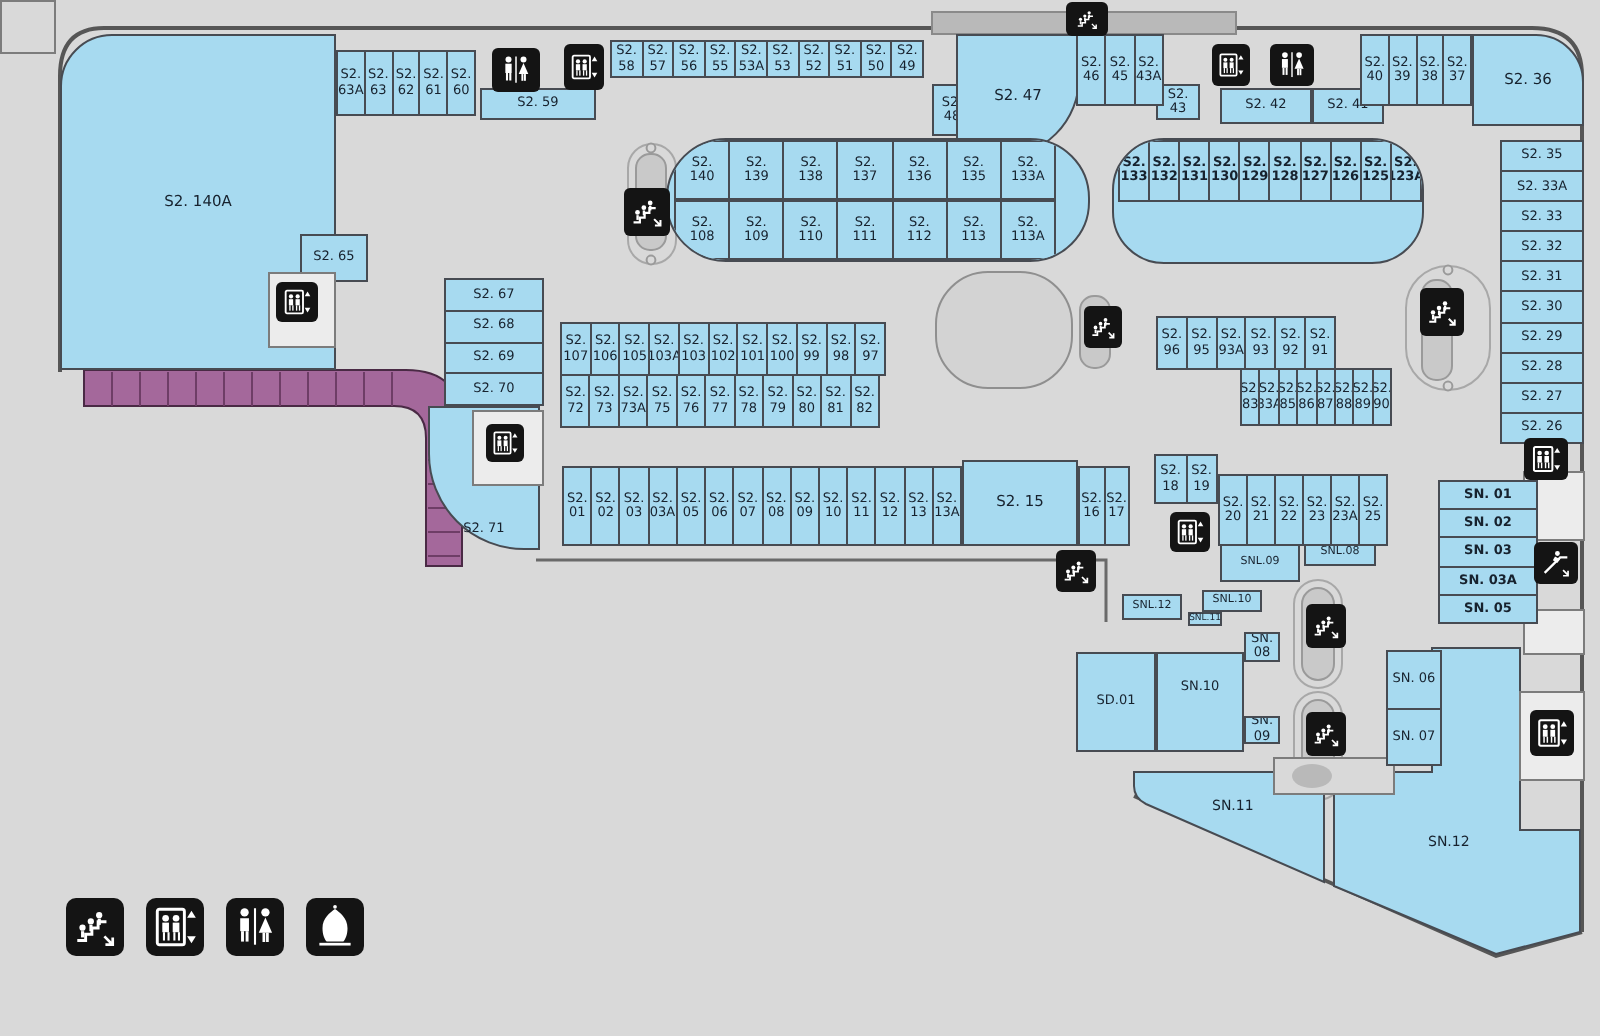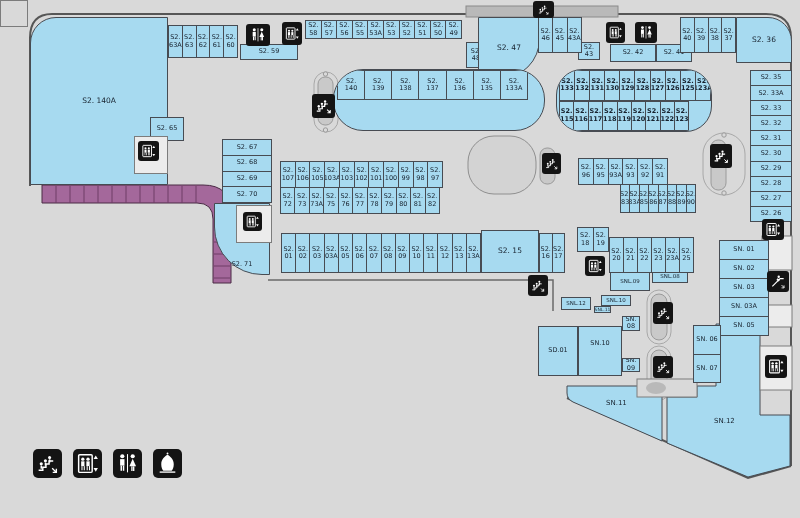--- a/index.html
+++ b/index.html
@@ -213,21 +213,21 @@
       <div class="u">S2. 19</div>
     </div>
   <div class="row" style="left:609px;top:237px;width:85px;height:36px;">
       <div class="u">S2. 20</div>
       <div class="u">S2. 21</div>
       <div class="u">S2. 22</div>
       <div class="u">S2. 23</div>
       <div class="u">S2. 23A</div>
       <div class="u">S2. 25</div>
     </div>
-  <div class="col" style="left:719px;top:240px;width:50px;height:96px;">
+  <div class="col" style="left:719px;top:240px;width:50px;height:72px;font-weight:bold;">
       <div class="u">SN. 01</div>
       <div class="u">SN. 02</div>
       <div class="u">SN. 03</div>
       <div class="u">SN. 03A</div>
       <div class="u">SN. 05</div>
     </div>
   <div class="col" style="left:693px;top:325px;width:28px;height:58px;">
       <div class="u">SN. 06</div>
       <div class="u">SN. 07</div>
     </div>
@@ -238,45 +238,43 @@
 
   <div class="island" style="left:333px;top:69px;width:212px;height:62px;">
     <div class="irow" style="padding:0 16px 0 4px;">
         <div class="u">S2. 140</div>
         <div class="u">S2. 139</div>
         <div class="u">S2. 138</div>
         <div class="u">S2. 137</div>
         <div class="u">S2. 136</div>
         <div class="u">S2. 135</div>
         <div class="u">S2. 133A</div>
+      </div>
+    <div class="irow" style="padding:0 16px 0 4px;">
+        <div class="u">S2. 108</div>
+        <div class="u">S2. 109</div>
+        <div class="u">S2. 110</div>
+        <div class="u">S2. 111</div>
+        <div class="u">S2. 112</div>
+        <div class="u">S2. 113</div>
+        <div class="u">S2. 113A</div>
       </div>
   </div>
   <div class="island" style="left:556px;top:69px;width:156px;height:63px;border-radius:26px;font-weight:bold;">
     <div class="irow" style="padding-left:3px;">
         <div class="u">S2. 133</div>
         <div class="u">S2. 132</div>
         <div class="u">S2. 131</div>
         <div class="u">S2. 130</div>
         <div class="u">S2. 129</div>
         <div class="u">S2. 128</div>
         <div class="u">S2. 127</div>
         <div class="u">S2. 126</div>
         <div class="u">S2. 125</div>
         <div class="u">S2. 123A</div>
-      </div>
-    <div class="irow" style="width:84%;padding-left:3px;">
-        <div class="u">S2. 115</div>
-        <div class="u">S2. 116</div>
-        <div class="u">S2. 117</div>
-        <div class="u">S2. 118</div>
-        <div class="u">S2. 119</div>
-        <div class="u">S2. 120</div>
-        <div class="u">S2. 121</div>
-        <div class="u">S2. 122</div>
-        <div class="u">S2. 123</div>
       </div>
   </div>
 
   <div class="wb" style="left:134px;top:136px;width:34px;height:38px;"></div>
   <div class="wb" style="left:236px;top:205px;width:36px;height:38px;"></div>
 
   <div class="ic" style="left:533px;top:1px;width:21px;height:17px;">
       <svg viewBox="0 0 24 24">
         <path d="M3.5 18.5h4v-3h3v-3h3v-3h4" fill="none" stroke="#fff" stroke-width="1.4"></path>
         <circle cx="6" cy="12.3" r="1.5" fill="#fff"></circle>

